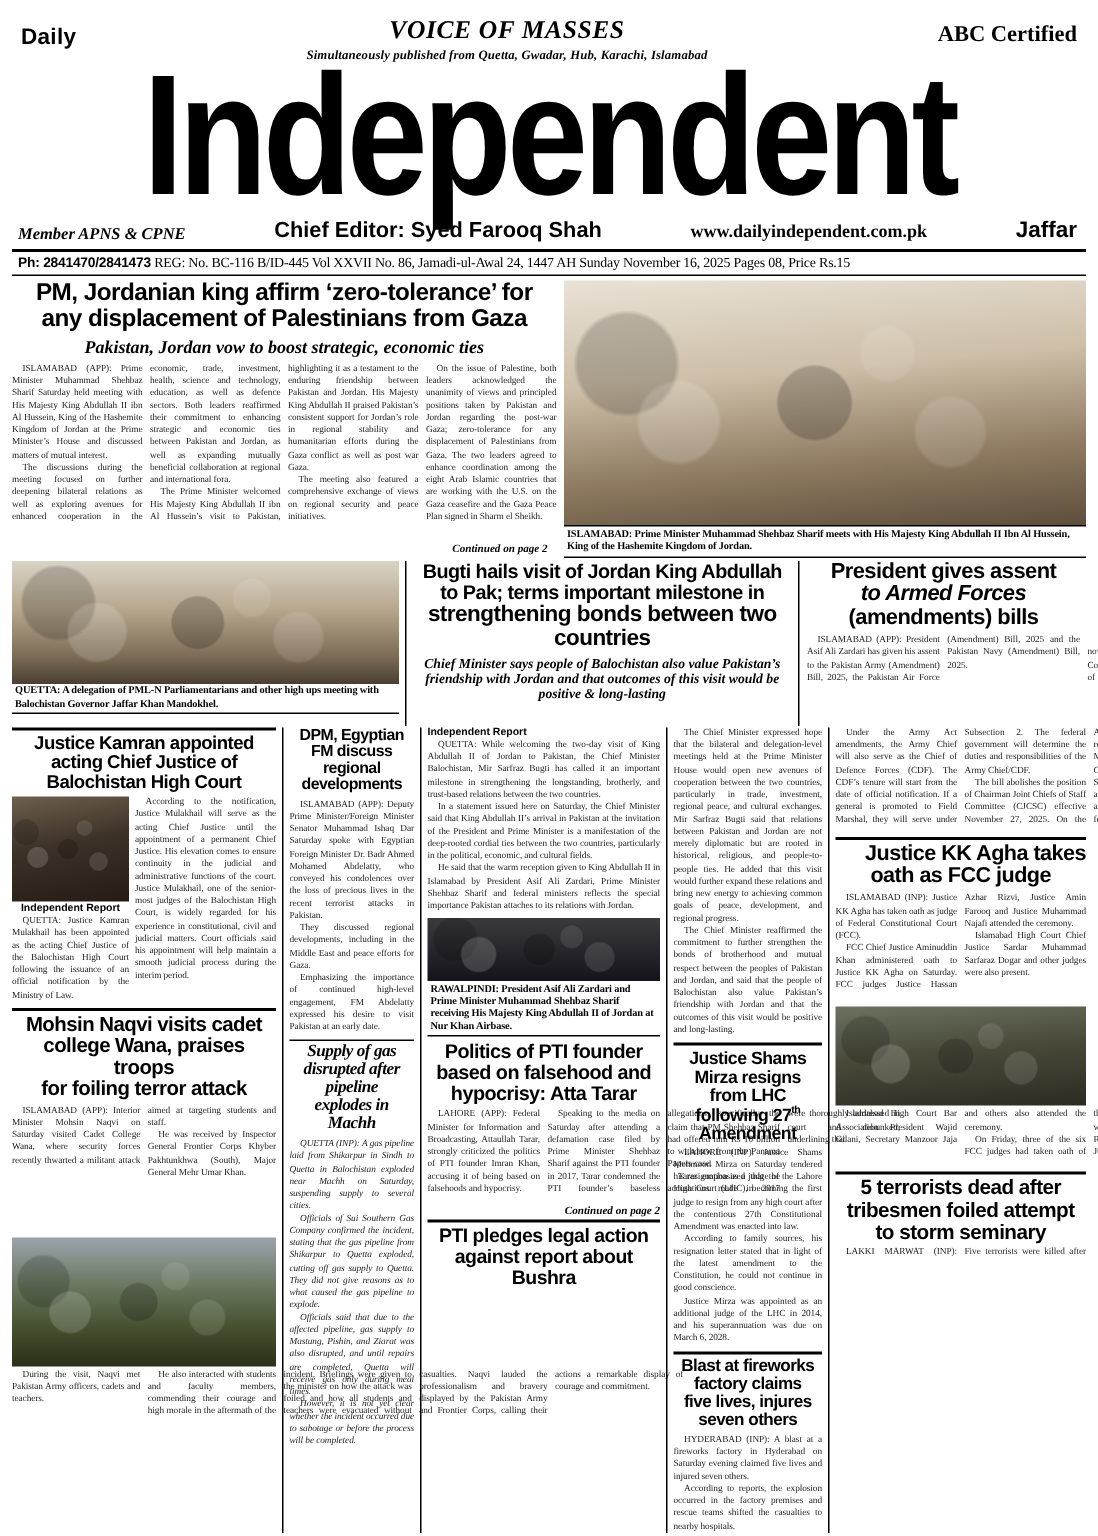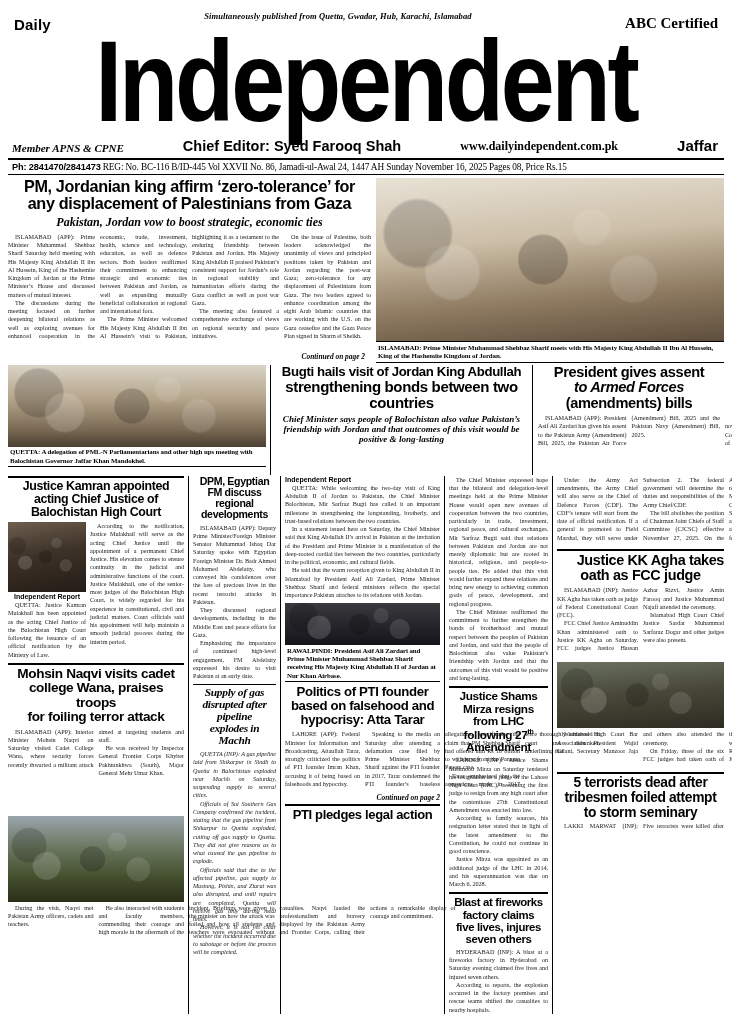--- a/index.html
+++ b/index.html
@@ -82,20 +82,21 @@
   .vline { border-left:1px solid #000; }
 </style>
 </head>
 <body>
 
 <div class="page">
 
   <div class="masthead-top">
     <div class="mh-daily">Daily</div>
     <div class="mh-center">
+      <div class="mh-vom">VOICE OF MASSES</div>
       <div class="mh-sub">Simultaneously published from Quetta, Gwadar, Hub, Karachi, Islamabad</div>
     </div>
     <div class="mh-abc">ABC Certified</div>
   </div>
 
   <div class="mh-logo">Independent</div>
 
   <div class="mh-bottom">
     <div class="mh-member">Member APNS &amp; CPNE</div>
     <div class="mh-editor">Chief Editor: Syed Farooq Shah</div>
@@ -132,20 +133,21 @@
 
   <div style="display:flex; margin-top:2px; height:110px;">
 
     <div style="width:262px; padding-right:4px;">
       <div class="photo hall" style="height:82px;"></div>
       <div class="caption" style="border-top:none;">QUETTA: A delegation of PML-N Parliamentarians and other high ups meeting with Balochistan Governor Jaffar Khan Mandokhel.</div>
     </div>
 
     <div class="vline" style="width:262px; padding:0 5px;">
       <div class="hl" style="font-size:13.2px;">Bugti hails visit of Jordan King Abdullah</div>
+      <div class="hl" style="font-size:13.2px;">to Pak; terms important milestone in</div>
       <div class="hl" style="font-size:15px;">strengthening bonds between two countries</div>
       <div class="kicker" style="font-size:9.1px; margin-top:3px;">Chief Minister says people of Balochistan also value Pakistan’s friendship with Jordan and that outcomes of this visit would be positive &amp; long-lasting</div>
     </div>
 
     <div class="vline" style="width:188px; padding-left:5px;">
       <div class="hl" style="font-size:14.6px;">President gives assent</div>
       <div class="hl" style="font-size:14.6px;font-style:italic;">to Armed Forces</div>
       <div class="hl" style="font-size:14.6px;">(amendments) bills</div>
       <div class="bt cols2" style="margin-top:3px; height:36px;">
         <p class="first">ISLAMABAD (APP): President Asif Ali Zardari has given his assent to the Pakistan Army (Amendment) Bill, 2025, the Pakistan Air Force (Amendment) Bill, 2025 and the Pakistan Navy (Amendment) Bill, 2025.</p>
@@ -239,20 +241,21 @@
 
       <div class="bt cols2" style="margin-top:3px; height:60px;">
         <p class="first">LAHORE (APP): Federal Minister for Information and Broadcasting, Attaullah Tarar, strongly criticized the politics of PTI founder Imran Khan, accusing it of being based on falsehoods and hypocrisy.</p>
         <p>Speaking to the media on Saturday after attending a defamation case filed by Prime Minister Shehbaz Sharif against the PTI founder in 2017, Tarar condemned the PTI founder’s baseless allegations, specifically the claim that PM Shehbaz Sharif had offered him Rs 10 billion to withdraw from the Panama Papers case.</p>
         <p>Tarar emphasized that the accusations made in 2017 were thoroughly addressed in court and debunked, underlining that</p>
       </div>
       <div class="cont" style="text-align:right;">Continued on page 2</div>
 
       <div class="rule2" style="margin:2px 0;"></div>
       <div class="hl" style="font-size:13px;">PTI pledges legal action</div>
+      <div class="hl" style="font-size:13px;">against report about Bushra</div>
     </div>
 
     <div class="vline" style="width:108px; padding:0 4px;">
 
       <div class="bt">
         <p class="first">The Chief Minister expressed hope that the bilateral and delegation-level meetings held at the Prime Minister House would open new avenues of cooperation between the two countries, particularly in trade, investment, regional peace, and cultural exchanges. Mir Sarfraz Bugti said that relations between Pakistan and Jordan are not merely diplomatic but are rooted in historical, religious, and people-to-people ties. He added that this visit would further expand these relations and bring new energy to achieving common goals of peace, development, and regional progress.</p>
         <p>The Chief Minister reaffirmed the commitment to further strengthen the bonds of brotherhood and mutual respect between the peoples of Pakistan and Jordan, and said that the people of Balochistan also value Pakistan’s friendship with Jordan and that the outcomes of this visit would be positive and long-lasting.</p>
       </div>
 
       <div class="rule2" style="margin:4px 0 2px 0;"></div>

